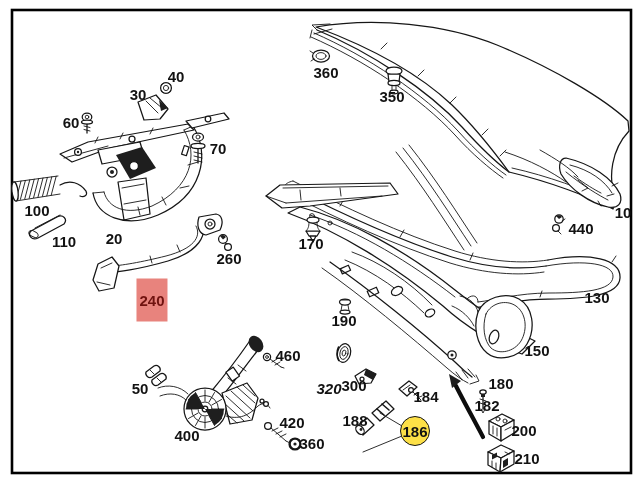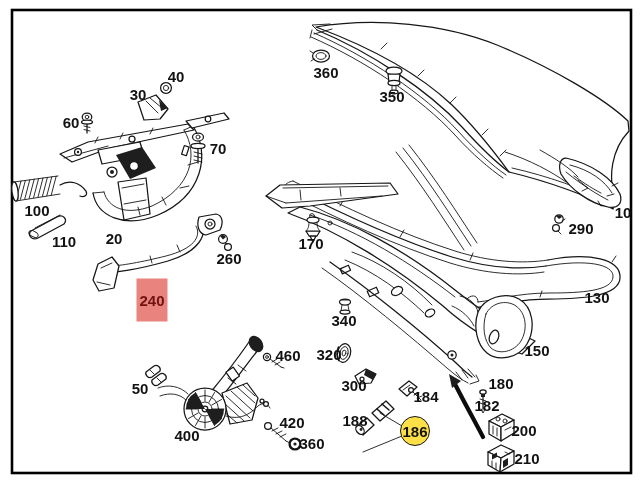--- a/index.html
+++ b/index.html
@@ -314,28 +314,28 @@
       <div class="part-label" style="left: 37px; top: 210px;">100</div>
       <div class="part-label" style="left: 64px; top: 241px;">110</div>
       <div class="part-label" style="left: 597px; top: 297px;">130</div>
       <div class="part-label" style="left: 537px; top: 350px;">150</div>
       <div class="part-label" style="left: 311px; top: 243px;">170</div>
       <div class="part-label" style="left: 501px; top: 383px;">180</div>
       <div class="part-label" style="left: 487px; top: 405px;">182</div>
       <div class="part-label" style="left: 426px; top: 396px;">184</div>
       <div class="part-label circled" style="left: 415px; top: 431px;">186</div>
       <div class="part-label" style="left: 355px; top: 420px;">188</div>
-      <div class="part-label" style="left: 344px; top: 320px;">340</div>
+      <div class="part-label" style="left: 344px; top: 320px;">190</div>
       <div class="part-label" style="left: 524px; top: 430px;">200</div>
       <div class="part-label" style="left: 527px; top: 458px;">210</div>
       <div class="part-label highlighted" style="left: 152px; top: 300px;">240</div>
       <div class="part-label" style="left: 229px; top: 258px;">260</div>
       <div class="part-label" style="left: 354px; top: 385px;">300</div>
-      <div class="part-label" style="left: 329px; top: 354px;">320</div>
-      <div class="part-label" style="left: 581px; top: 228px;">290</div>
+      <div class="part-label" style="left: 329px; top: 388px; font-style: italic;">320</div>
+      <div class="part-label" style="left: 581px; top: 228px;">440</div>
       <div class="part-label" style="left: 392px; top: 96px;">350</div>
       <div class="part-label" style="left: 326px; top: 72px;">360</div>
       <div class="part-label" style="left: 187px; top: 435px;">400</div>
       <div class="part-label" style="left: 292px; top: 422px; text-align: center;">420</div>
       <div class="part-label" style="left: 312px; top: 443px;">360</div>
       <div class="part-label" style="left: 288px; top: 355px;">460</div>
     </div>
 </div>
 
 </body></html>

